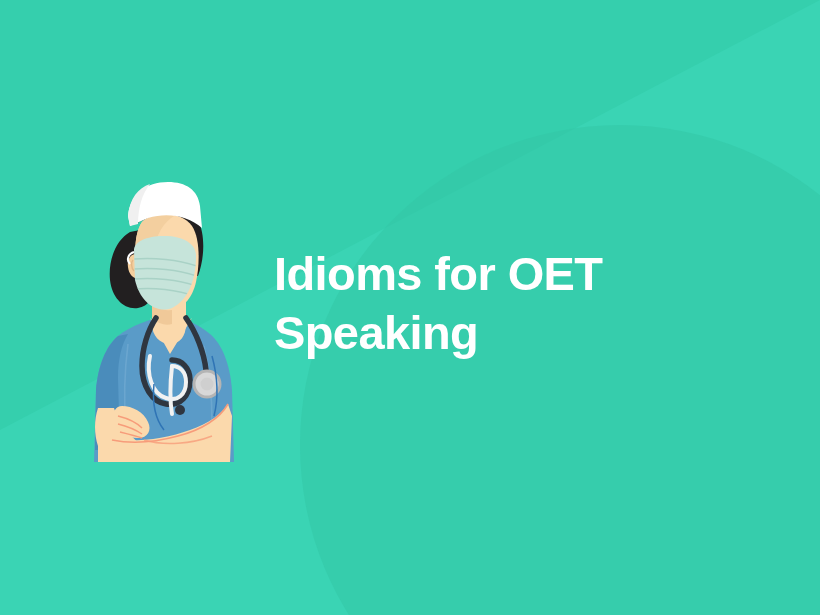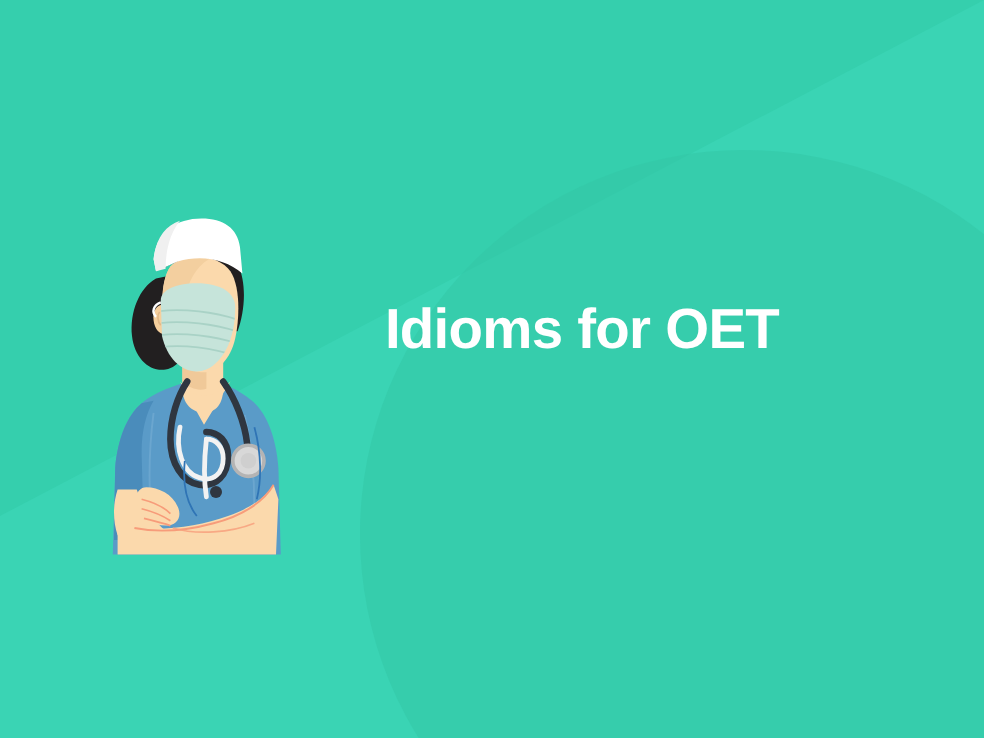--- a/index.html
+++ b/index.html
@@ -31,23 +31,22 @@
   
   #illustration {
     position:absolute;
     left:72px; top:168px;
     width:200px; height:300px;
   }
   #illustration svg { display:block; width:100%; height:100%; }
   
   #title-block {
     position:absolute;
-    left:290px; top:244px;
+    left:274px; top:244px;
     width:390px;
-    text-align:center;
   }
   #title-block .line {
     display:block;
     color:#ffffff;
     font-size:47px;
     font-weight:bold;
     line-height:59px;
     letter-spacing:-0.6px;
     white-space:nowrap;
   }
@@ -171,15 +170,16 @@
       <path d="M48,264 C56,266 64,268 70,270" stroke="#f79c7a" stroke-width="1.4" fill="none"></path>
 
       <path d="M156,236 C148,250 130,262 106,268
                C84,274 60,276 40,272" stroke="#f79c7a" stroke-width="1.6" fill="none"></path>
       <path d="M72,272 C92,278 120,276 140,268" stroke="#f79c7a" stroke-width="1.4" fill="none" opacity=".8"></path>
     </svg>
   </div>
 
   <div id="title-block">
     <span class="line">Idioms for OET</span>
+    <span class="line">Speaking</span>
   </div>
 
 </div>
 
 </body></html>

